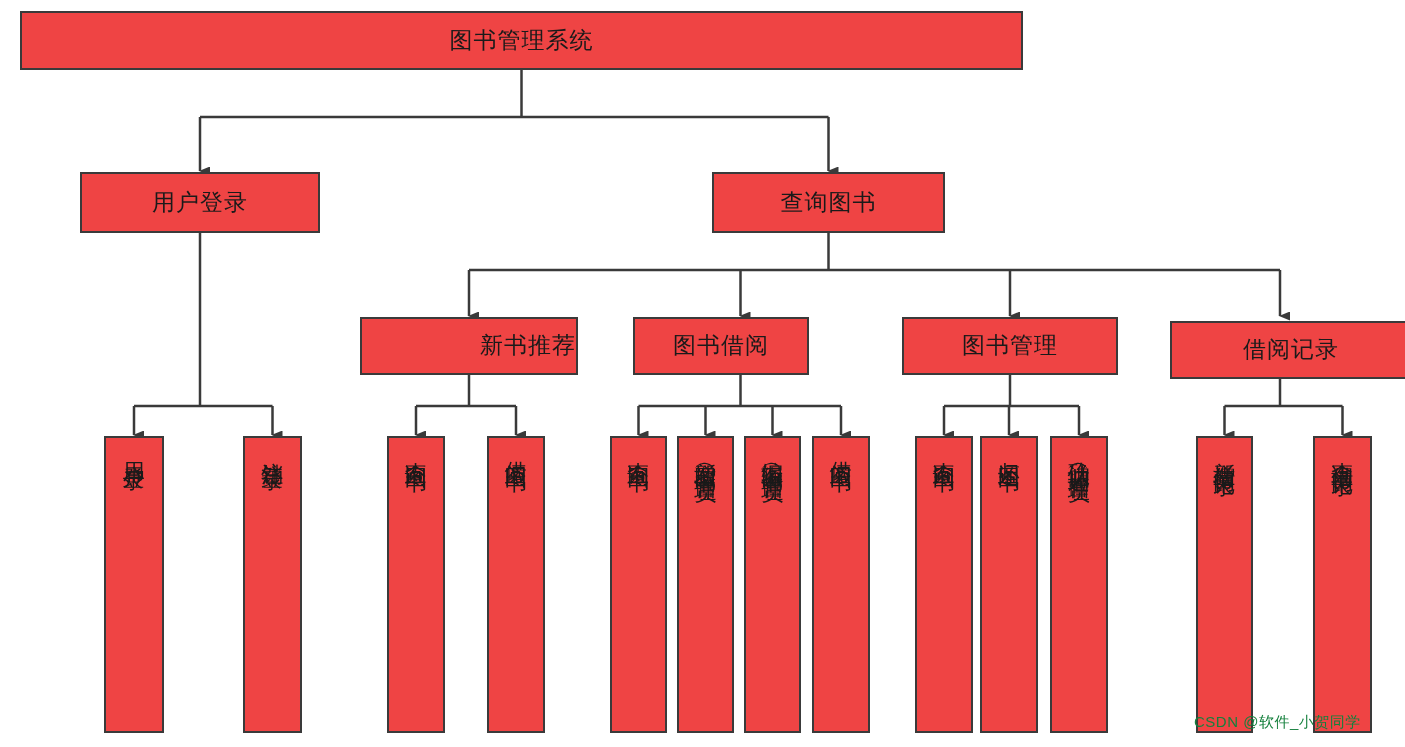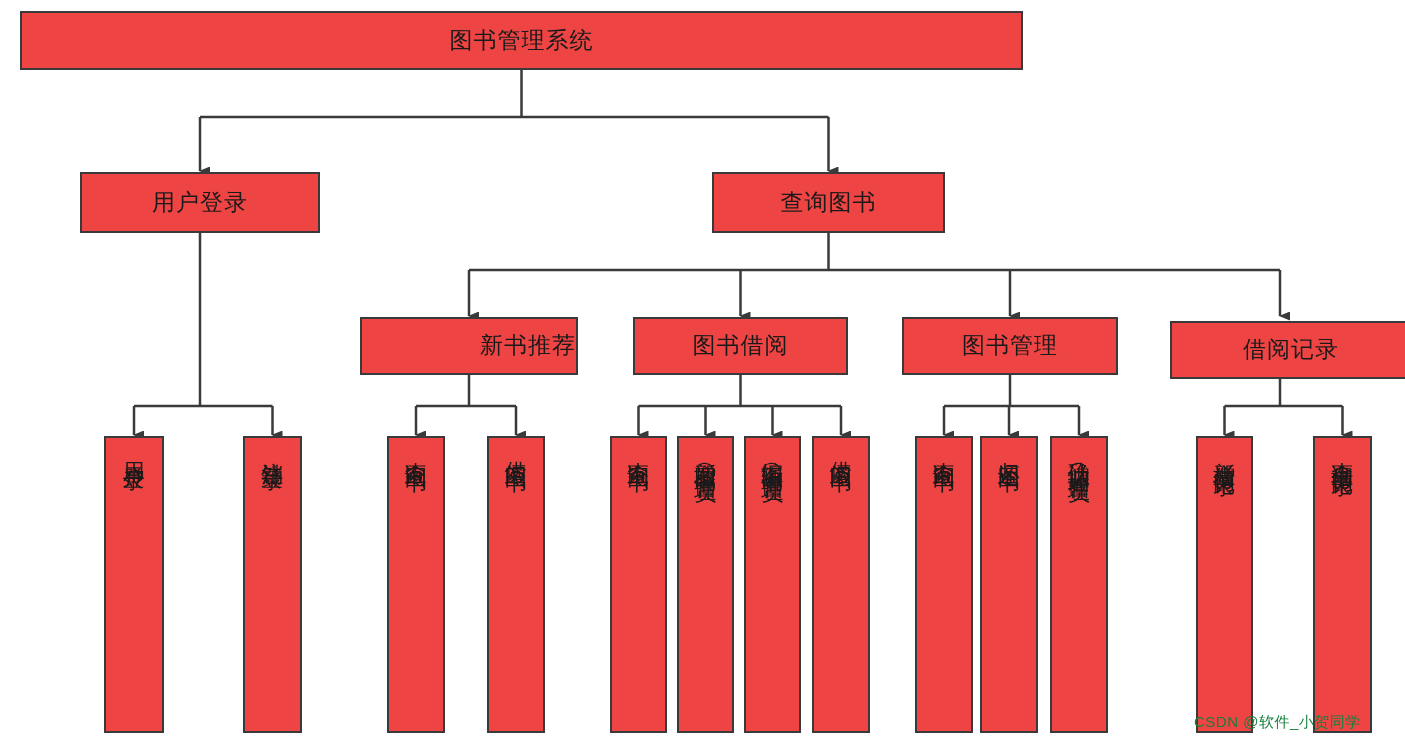--- a/index.html
+++ b/index.html
@@ -120,21 +120,21 @@
       </div>
       <div class="node horizontal" style="left: 80px; top: 172px; width: 240px; height: 61px;">
         <span class="node-label">用户登录</span>
       </div>
       <div class="node horizontal" style="left: 712px; top: 172px; width: 233px; height: 61px;">
         <span class="node-label">查询图书</span>
       </div>
       <div class="node horizontal" style="left: 360px; top: 317px; width: 218px; height: 58px; justify-content: flex-end;">
         <span class="node-label">新书推荐</span>
       </div>
-      <div class="node horizontal" style="left: 633px; top: 317px; width: 215px; height: 58px;">
+      <div class="node horizontal" style="left: 633px; top: 317px; width: 176px; height: 58px;">
         <span class="node-label">图书借阅</span>
       </div>
       <div class="node horizontal" style="left: 902px; top: 317px; width: 216px; height: 58px;">
         <span class="node-label">图书管理</span>
       </div>
       <div class="node horizontal" style="left: 1170px; top: 321px; width: 242px; height: 58px;">
         <span class="node-label">借阅记录</span>
       </div>
       <div class="node vertical" style="left: 104px; top: 436px; width: 60px; height: 297px;">
         <span class="vtext">用户登录</span>

